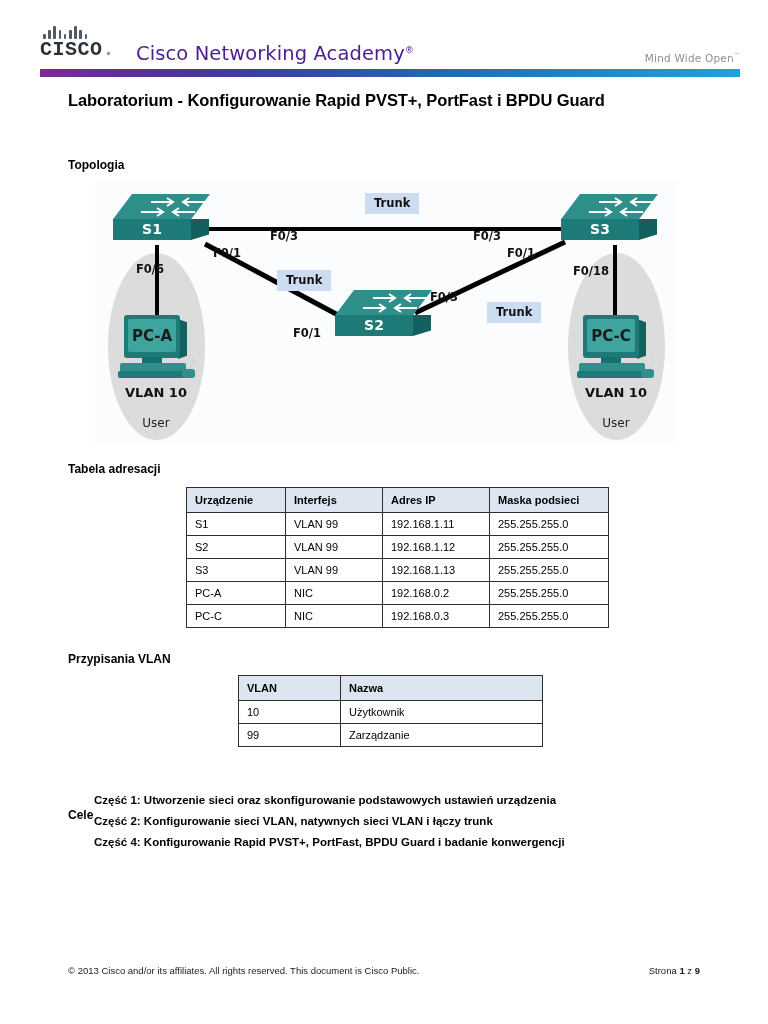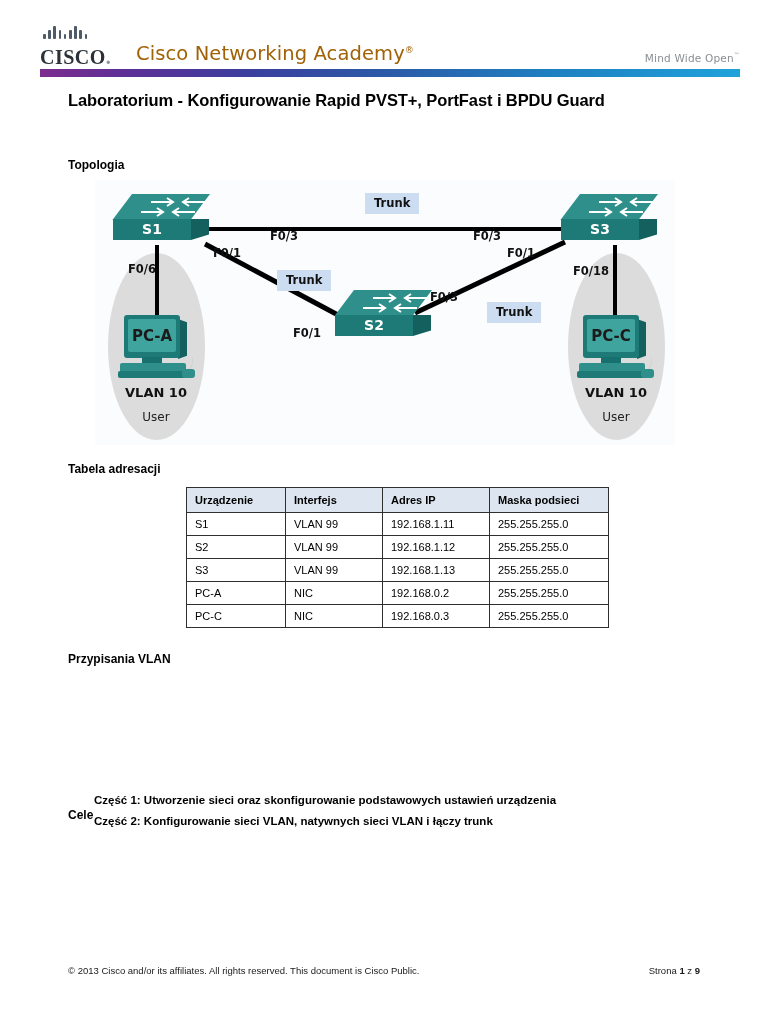--- a/index.html
+++ b/index.html
@@ -53,35 +53,35 @@
   .cisco-bars i:nth-child(1) { height: 5px; }
   .cisco-bars i:nth-child(2) { height: 9px; }
   .cisco-bars i:nth-child(3) { height: 13px; }
   .cisco-bars i:nth-child(4) { height: 9px; }
   .cisco-bars i:nth-child(5) { height: 5px; }
   .cisco-bars i:nth-child(6) { height: 9px; }
   .cisco-bars i:nth-child(7) { height: 13px; }
   .cisco-bars i:nth-child(8) { height: 9px; }
   .cisco-bars i:nth-child(9) { height: 5px; }
   .cisco-word {
-    font-family: Liberation Serif, serif;
+    font-family: Liberation Mono, monospace;
     font-weight: bold;
     font-size: 20px;
     letter-spacing: 0.5px;
     color: #2b3138;
-    margin-top: 8px;
+    margin-top: 1px;
     line-height: 20px;
   }
   .cisco-word span.dot { color: #8d949b; }
   .academy-text {
     position: absolute;
     left: 136px;
     top: 42px;
     font-size: 19.5px;
-    color: #a16207;
+    color: #4c1d95;
     letter-spacing: 0.1px;
     font-family: "DejaVu Sans", sans-serif;
   }
   .academy-text sup {
     font-size: 9px;
     vertical-align: super;
   }
   .tagline {
     position: absolute;
     right: 28px;
@@ -286,21 +286,21 @@
     padding: 3px 9px 4px 9px;
     white-space: nowrap;
   }
   .vlan-cap {
     position: absolute;
     text-align: center;
     width: 110px;
     font-family: "DejaVu Sans", sans-serif;
   }
   .vlan-cap .v1 { font-size: 13px; font-weight: bold; color: #111; }
-  .vlan-cap .v2 { font-size: 12px; color: #222; margin-top: 10px; }
+  .vlan-cap .v2 { font-size: 12px; color: #222; margin-top: 16px; }
 
   
   table.data {
     position: absolute;
     border-collapse: collapse;
     font-size: 11px;
     font-family: "Liberation Sans", sans-serif;
   }
   table.data th, table.data td {
     border: 1px solid #2f2f2f;
@@ -470,21 +470,21 @@
       <div class="pc-screen"></div>
       <div class="pc-label">PC-C</div>
       <div class="pc-neck"></div>
       <div class="pc-base"></div>
       <div class="pc-base2"></div>
       <div class="pc-mouse"></div>
     </div>
 
     <div class="ifl" style="left:175px; top:49px;">F0/3</div>
     <div class="ifl" style="left:118px; top:66px;">F0/1</div>
-    <div class="ifl" style="left:33px;  top:82px;text-align:center;">F0/6</div>
+    <div class="ifl" style="left:41px;  top:82px;text-align:center;">F0/6</div>
     <div class="ifl" style="left:198px; top:146px;">F0/1</div>
     <div class="ifl" style="left:335px; top:110px;">F0/3</div>
     <div class="ifl" style="left:378px; top:49px;">F0/3</div>
     <div class="ifl" style="left:412px; top:66px;">F0/1</div>
     <div class="ifl" style="left:478px; top:84px;">F0/18</div>
 
     <div class="trunk-badge" style="left:270px; top:13px;">Trunk</div>
     <div class="trunk-badge" style="left:182px; top:90px;">Trunk</div>
     <div class="trunk-badge" style="left:392px; top:122px;">Trunk</div>
 
@@ -538,26 +538,45 @@
         <td>PC-C</td>
         <td>NIC</td>
         <td>192.168.0.3</td>
         <td>255.255.255.0</td>
       </tr>
     </tbody>
   </table>
 
   <div class="section-head" id="h-vlan">Przypisania VLAN</div>
 
+  <table class="data" id="vlan-table">
+    <thead>
+      <tr>
+        <th>VLAN</th>
+        <th>Nazwa</th>
+      </tr>
+    </thead>
+    <tbody>
+      <tr>
+        <td>10</td>
+        <td>Użytkownik</td>
+      </tr>
+      <tr>
+        <td>99</td>
+        <td>Zarządzanie</td>
+      </tr>
+    </tbody>
+  </table>
 
   <div class="section-head" id="h-cele">Cele</div>
 
   <div class="obj-list">
     <div class="obj-item">Część 1: Utworzenie sieci oraz skonfigurowanie podstawowych ustawień urządzenia</div>
     <div class="obj-item">Część 2: Konfigurowanie sieci VLAN, natywnych sieci VLAN i łączy trunk</div>
+    <div class="obj-item">Część 4: Konfigurowanie Rapid PVST+, PortFast, BPDU Guard i badanie konwergencji</div>
   </div>
 
   <div class="footer">
     <div>© 2013 Cisco and/or its affiliates. All rights reserved. This document is Cisco Public.</div>
     <div class="pg">
       <span>Strona</span>
       <b>1</b>
       <span>z</span>
       <b>9</b>
     </div>

